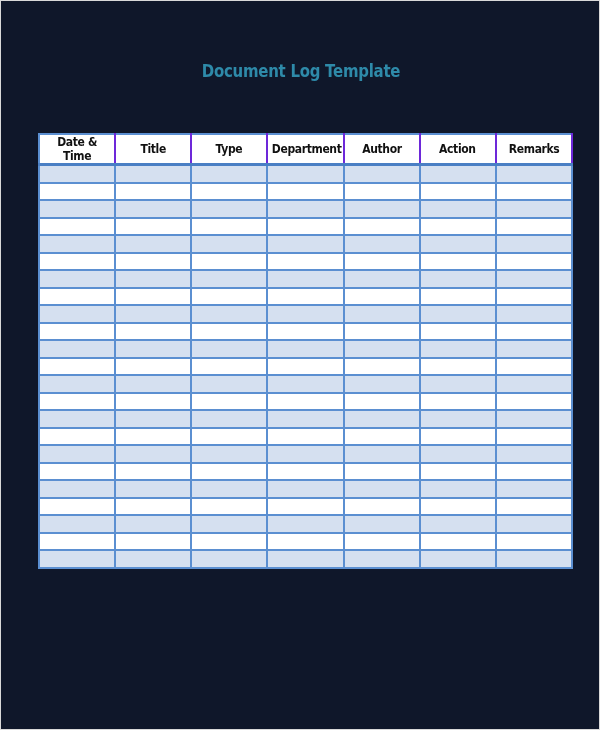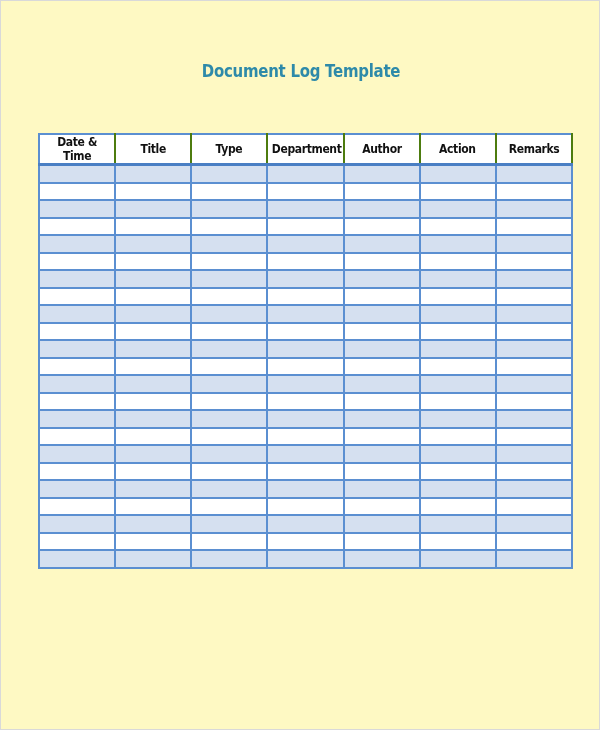--- a/index.html
+++ b/index.html
@@ -1,34 +1,34 @@
 <!DOCTYPE html>
 <html><head>
 <meta charset="utf-8">
 <style>
   html, body { margin: 0; padding: 0; background: #ffffff; }
   body { width: 600px; height: 730px; position: relative; overflow: hidden; }
   .page {
     position: absolute; left: 0; top: 0; width: 598px; height: 728px;
-    border: 1px solid #d9d9d9; background: #fef9c3;
+    border: 1px solid #d9d9d9; background: #0f172a;
   }
   .title {
     position: absolute; left: 0; width: 600px; top: 60px; text-align: center;
     font-family: "DejaVu Sans", sans-serif; font-size: 17px; font-weight: bold;
     color: #2e8aa9; letter-spacing: -0.3px; transform: scaleX(0.88);
   }
   table.log {
     position: absolute; left: 37px; top: 132px; width: 535px;
     border-collapse: collapse; table-layout: fixed;
     border: 2px solid #5b8fd1;
   }
   table.log th {
     height: 18px; padding: 0; font-family: "DejaVu Sans", sans-serif;
     font-size: 12px; font-weight: bold; color: #111; text-align: center;
-    border-left: 2px solid #5b8fd1; border-right: 2px solid #4d7c0f;
+    border-left: 2px solid #5b8fd1; border-right: 2px solid #6d28d9;
     border-bottom: 3px solid #4a7fc4; background: #ffffff;
     letter-spacing: -0.4px;
   }
   table.log th span { display: inline-block; transform: scaleX(0.9); }
   table.log td {
     height: 15.5px; padding: 0;
     border: 2px solid #5b8fd1;
   }
   table.log tr.band td { background: #d5e0f0; }
   table.log tr.plain td { background: #ffffff; }

